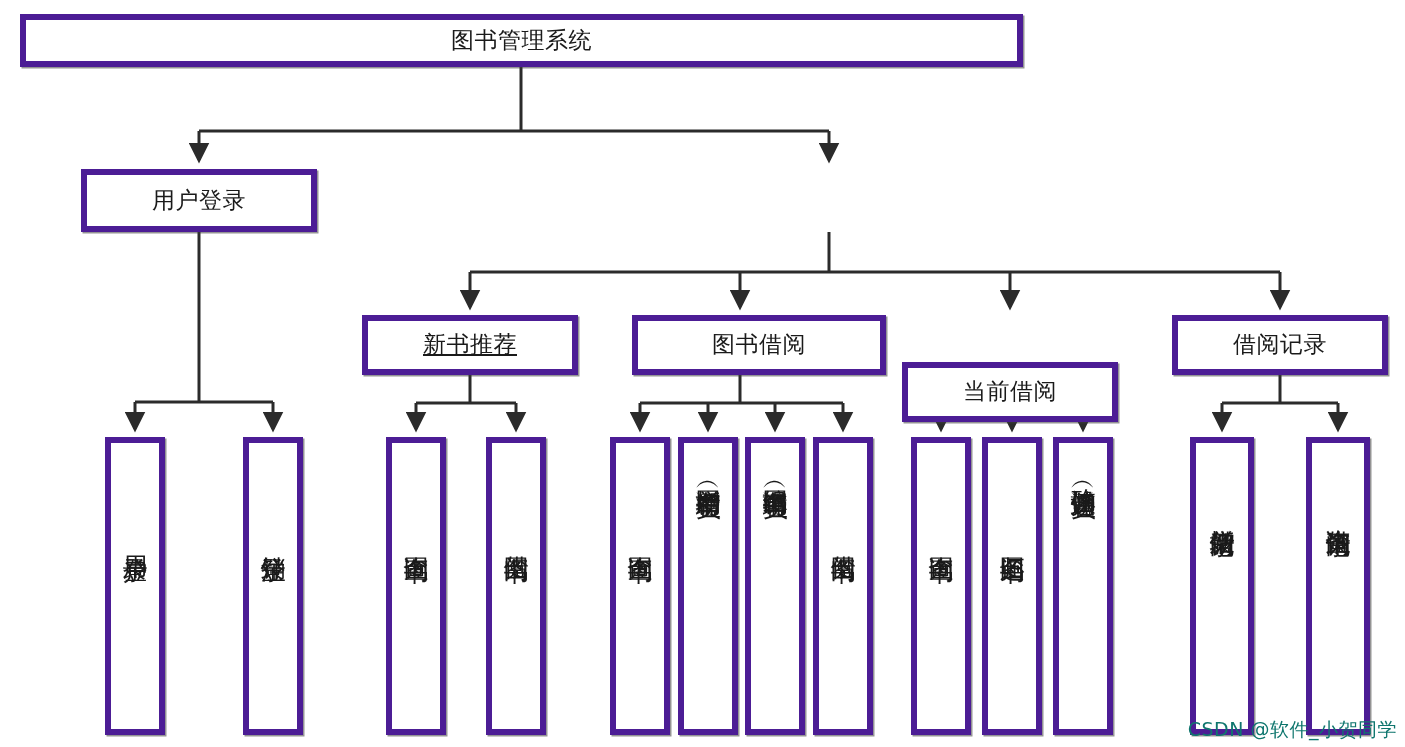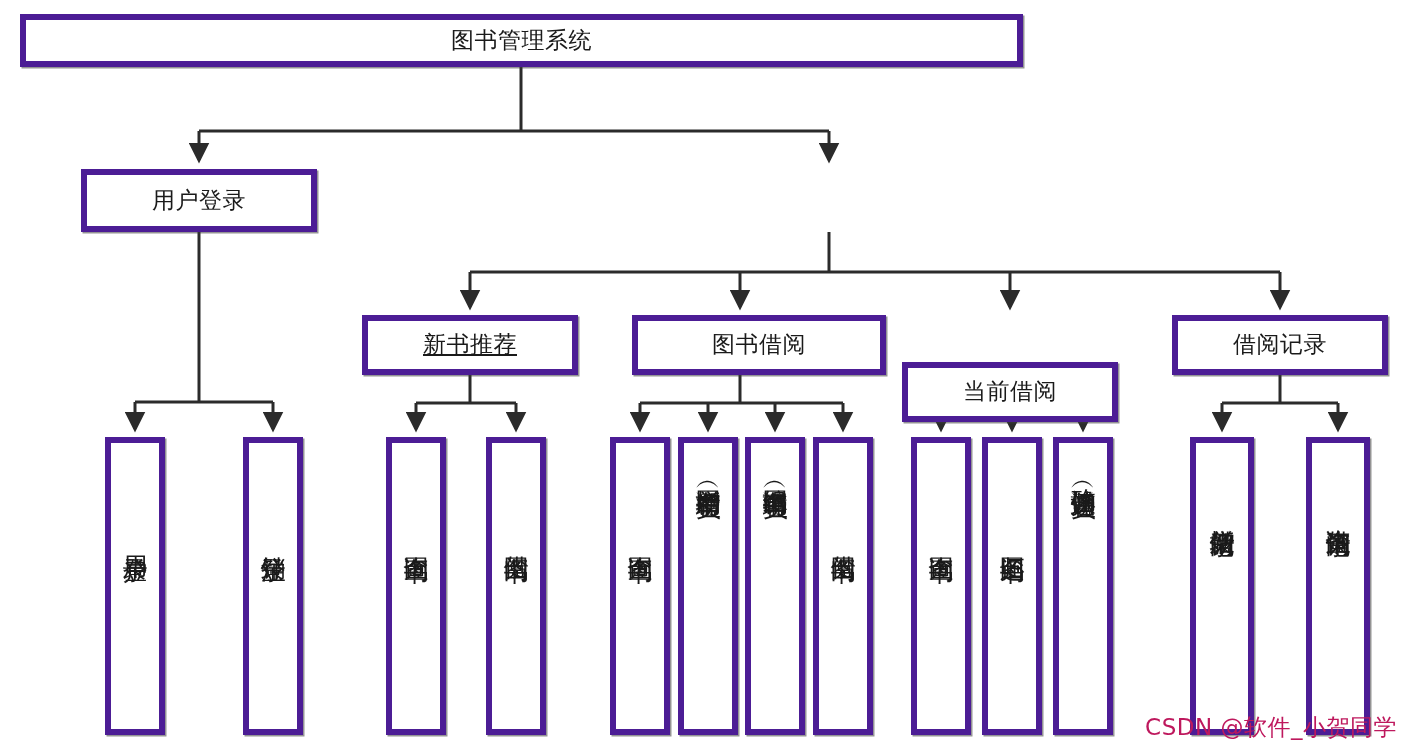--- a/index.html
+++ b/index.html
@@ -56,22 +56,22 @@
     writing-mode: vertical-rl;
     text-orientation: upright;
     text-align: center;
     letter-spacing: 1px;
     white-space: nowrap;
   }
   .watermark {
     position: absolute;
     right: 8px;
     bottom: 4px;
-    font-size: 23px;
-    color: #be185d;
+    font-size: 19px;
+    color: #0f766e;
     letter-spacing: 0.5px;
     white-space: nowrap;
     font-family: "DejaVu Sans", "Liberation Sans", sans-serif;
   }
 </style>
 </head>
 <body>
 
 <div id="diagram-root">
 

